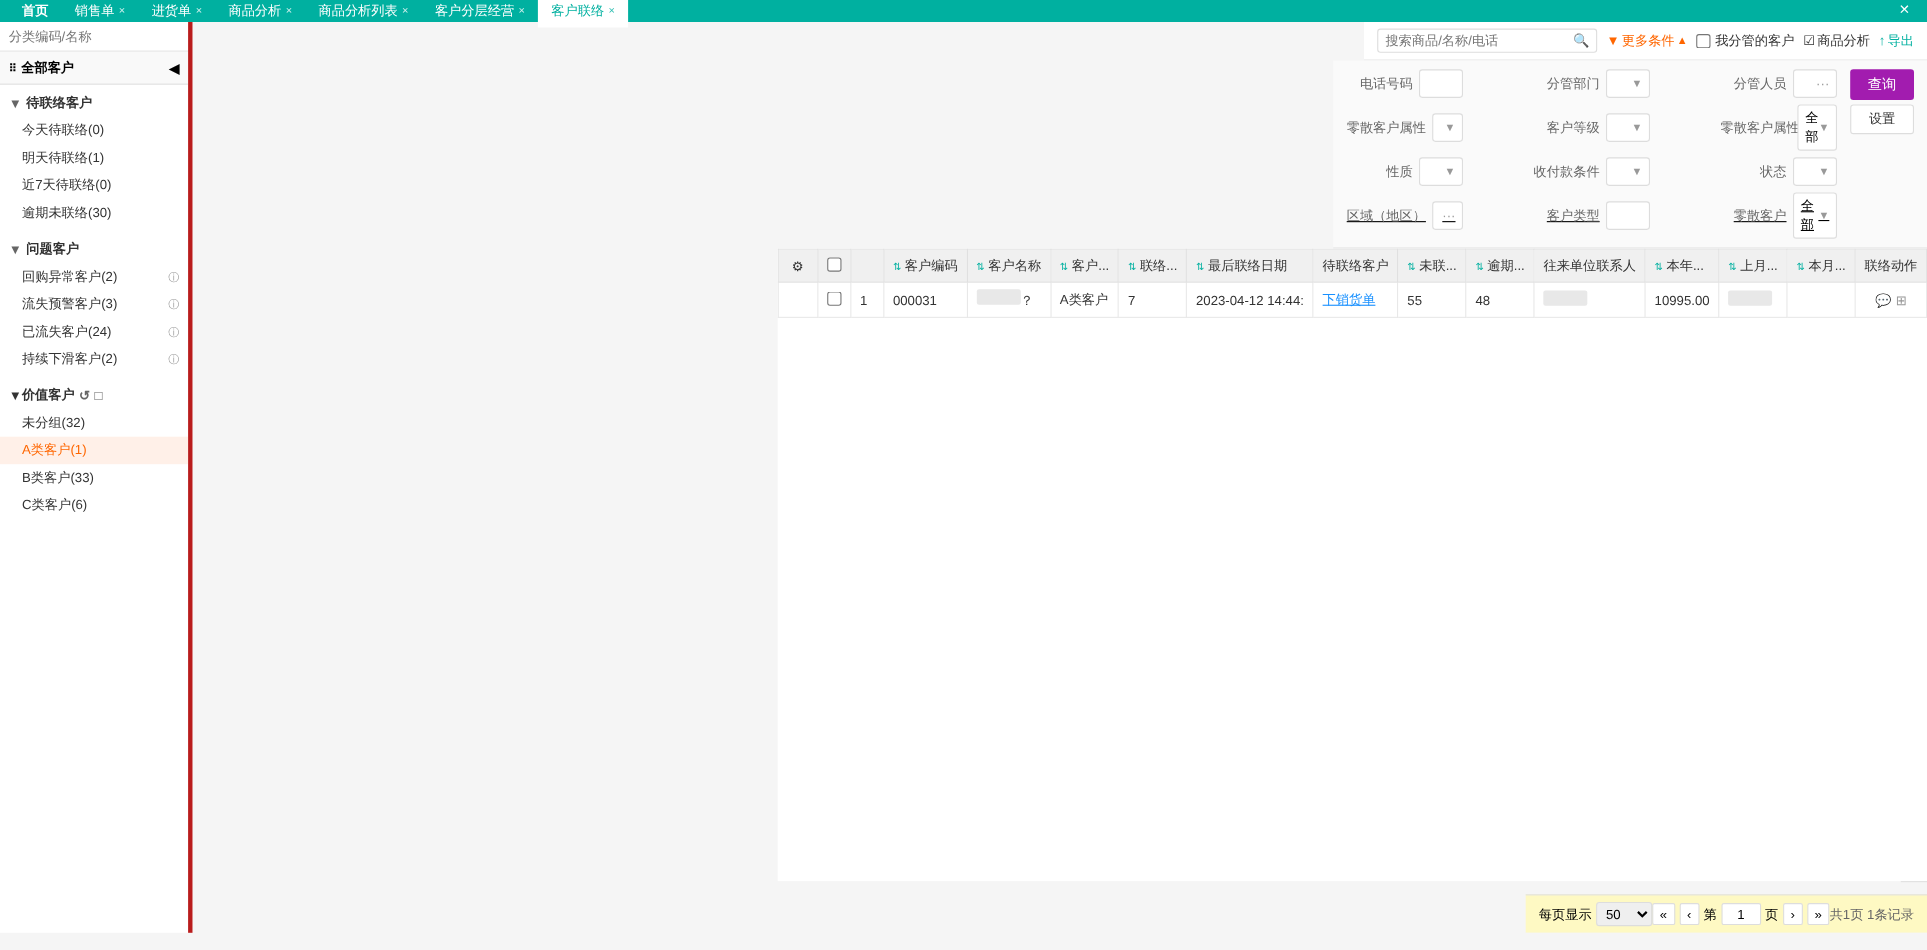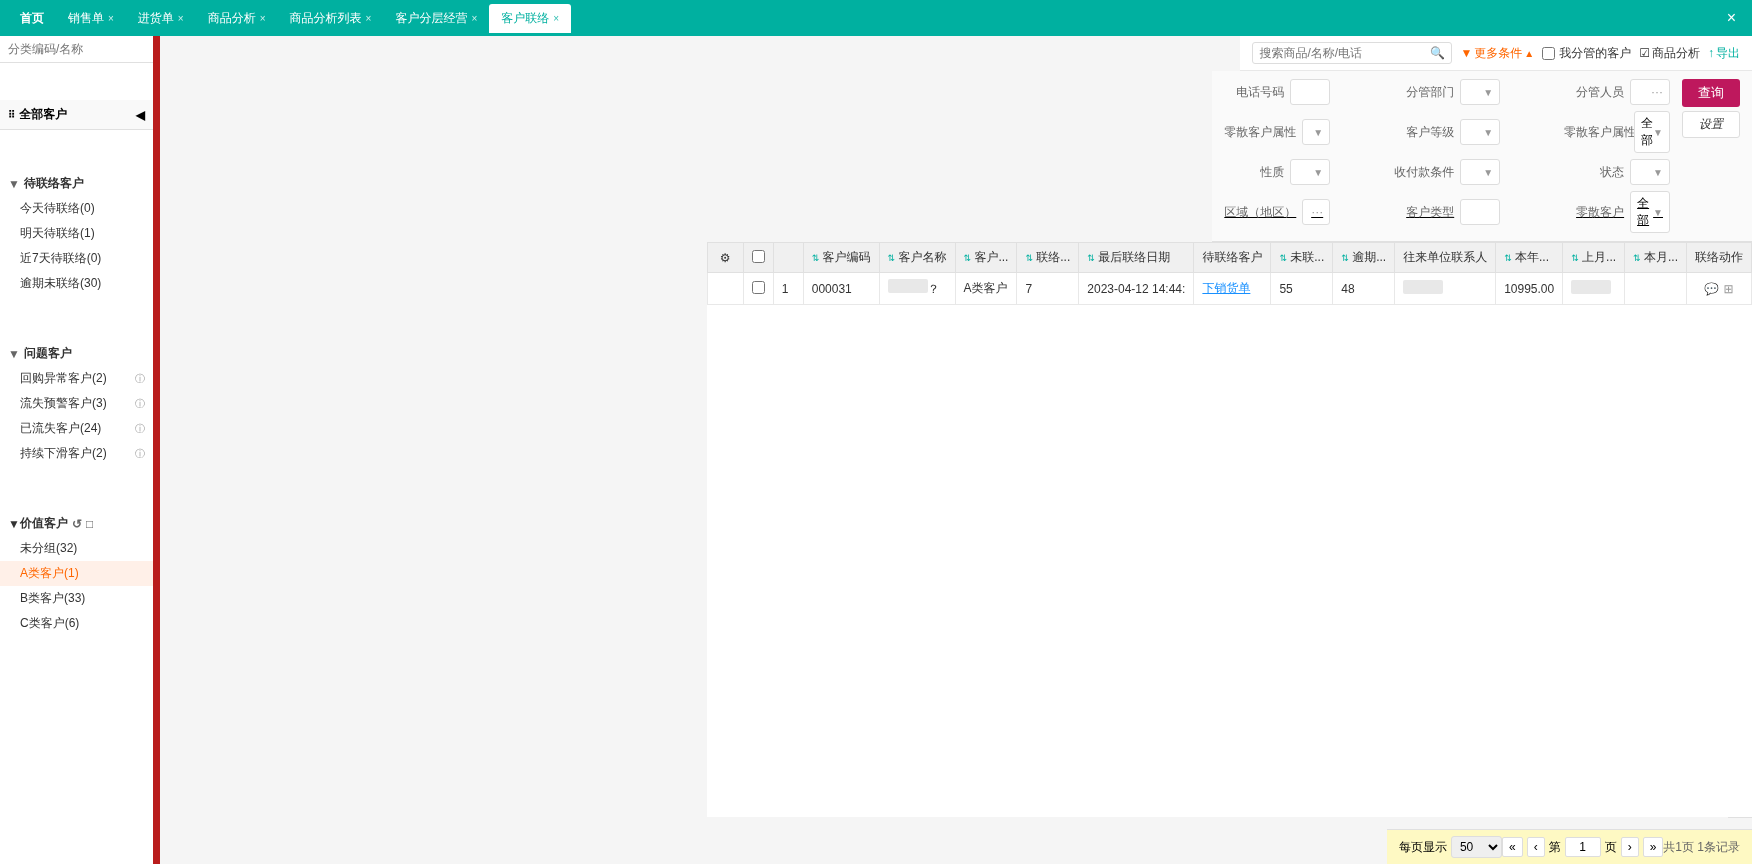--- a/index.html
+++ b/index.html
@@ -1,21 +1,21 @@
 <!DOCTYPE html>
 <html><head>
   <meta charset="utf-8">
   <style>
     * { box-sizing: border-box; margin: 0; padding: 0; font-family: 'Microsoft YaHei', Arial, sans-serif; font-size: 12px; }
     body { background: #f5f5f5; overflow: hidden; width: 1752px; height: 864px; }
     
     
     .top-nav {
       background: #00b0a0;
-      height: 36px;
+      height: 20px;
       display: flex;
       align-items: center;
       padding: 0 8px;
       color: white;
     }
     .nav-tab {
       padding: 6px 12px;
       cursor: pointer;
       display: flex;
       align-items: center;
@@ -45,27 +45,26 @@
     }
 
     
     .main-layout {
       display: flex;
       height: calc(864px - 36px);
     }
 
     
     .sidebar {
-      width: 160px;
+      width: 175px;
       background: white;
-      border-right: 7px solid #b91c1c;
+      border-right: 4px solid #b91c1c;
       display: flex;
       flex-direction: column;
       overflow-y: auto;
-      gap: 37px;
     }
     .sidebar-search {
       display: flex;
       align-items: center;
       padding: 6px 8px;
       border-bottom: 1px solid #e0e0e0;
     }
     .sidebar-search input {
       border: none;
       outline: none;
@@ -243,37 +242,36 @@
       color: #999;
       font-size: 10px;
     }
     .filter-input .dots {
       color: #999;
     }
     .filter-divider {
       width: 16px;
     }
     .btn-query {
-      background: #be185d;
+      background: #a21caf;
       color: white;
       border: none;
       padding: 5px 16px;
       border-radius: 3px;
       cursor: pointer;
       font-size: 13px;
     }
     .btn-settings {
       background: white;
       color: #333;
       border: 1px solid #ddd;
       padding: 4px 12px;
       border-radius: 3px;
       cursor: pointer;
       font-size: 12px;
-      font-style: italic;
     }
     .btn-group {
       display: flex;
       flex-direction: column;
       gap: 4px;
       padding-left: 12px;
     }
 
     
     .table-area {

